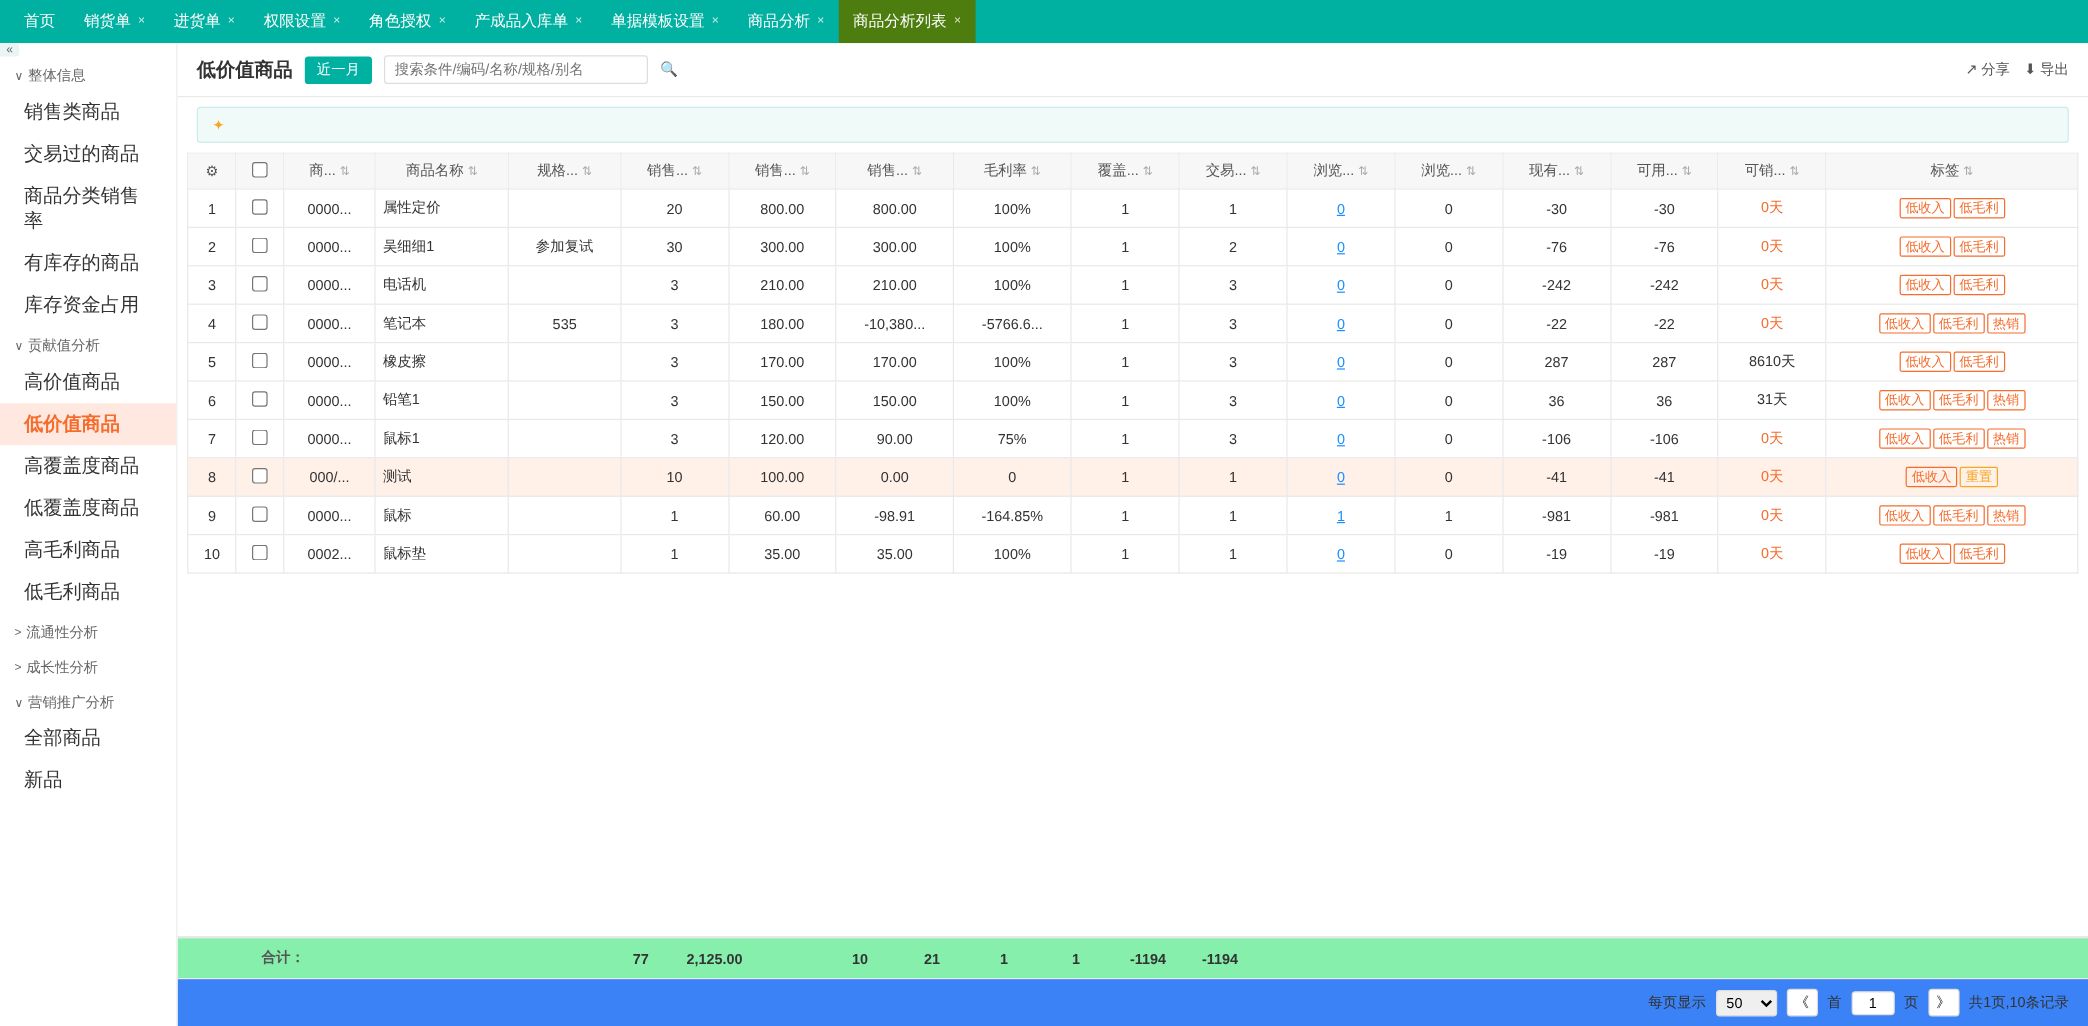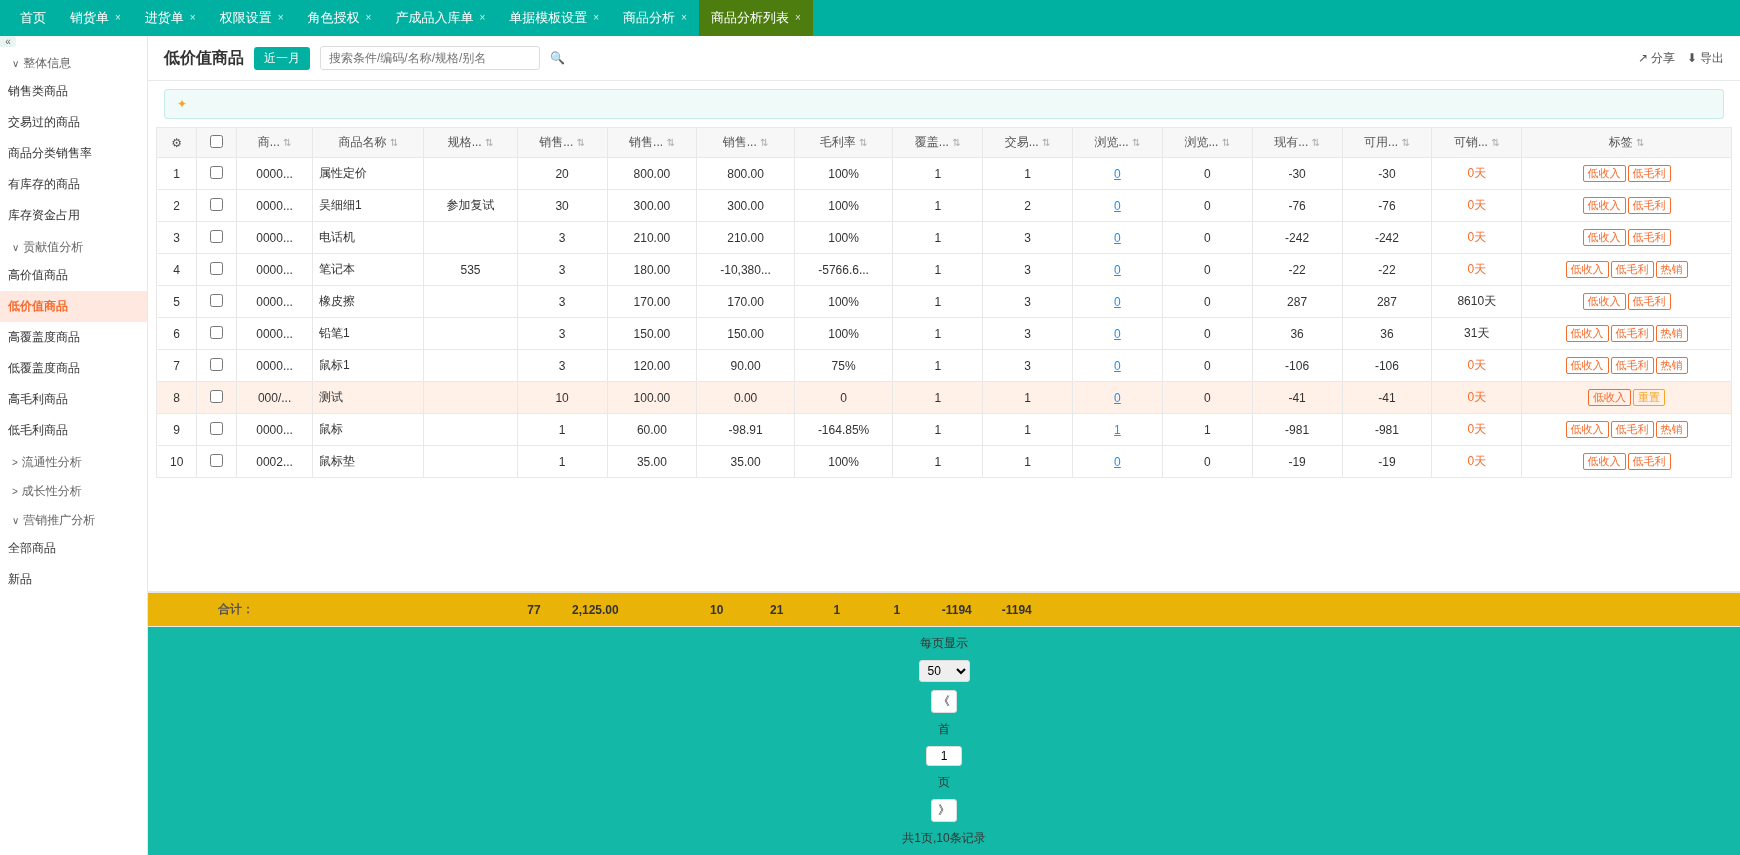--- a/index.html
+++ b/index.html
@@ -46,24 +46,24 @@
     .sidebar-group-label {
       padding: 8px 12px 4px;
       color: #666;
       font-size: 12px;
       display: flex;
       align-items: center;
       gap: 4px;
     }
     .sidebar-group-label .arrow { font-size: 10px; }
     .sidebar-item {
-      padding: 7px 8px;
+      padding: 7px 20px;
       cursor: pointer;
       color: #333;
-      font-size: 12px;
+      font-size: 16px;
     }
     .sidebar-item.active { background: #ffe8e0; color: #f56c2d; font-weight: bold; }
 
     
     .content {
       flex: 1;
       display: flex;
       flex-direction: column;
       overflow: hidden;
       background: #fff;
@@ -175,21 +175,21 @@
 
     .link-style { color: #1890ff; text-decoration: underline; cursor: pointer; }
     .days-red { color: #f56c2d; }
 
     
     .footer-total {
       border-top: 2px solid #e8e8e8;
       padding: 8px 16px;
       display: flex;
       align-items: center;
-      background: #eab308;
+      background: #86efac;
       font-size: 12px;
       gap: 0;
     }
     .footer-label {
       width: 100px;
       font-weight: bold;
       color: #555;
       text-align: right;
       padding-right: 10px;
     }
@@ -206,22 +206,21 @@
 
     
     .pagination-bar {
       border-top: 1px solid #e8e8e8;
       padding: 8px 16px;
       display: flex;
       align-items: center;
       justify-content: flex-end;
       gap: 8px;
       font-size: 12px;
-      background: #14b8a6;
-      flex-direction: column;
+      background: #3b82f6;
     }
     .pagination-bar select {
       border: 1px solid #ddd;
       border-radius: 3px;
       padding: 2px 4px;
       font-size: 12px;
     }
     .page-btn {
       border: 1px solid #ddd;
       background: #fff;

